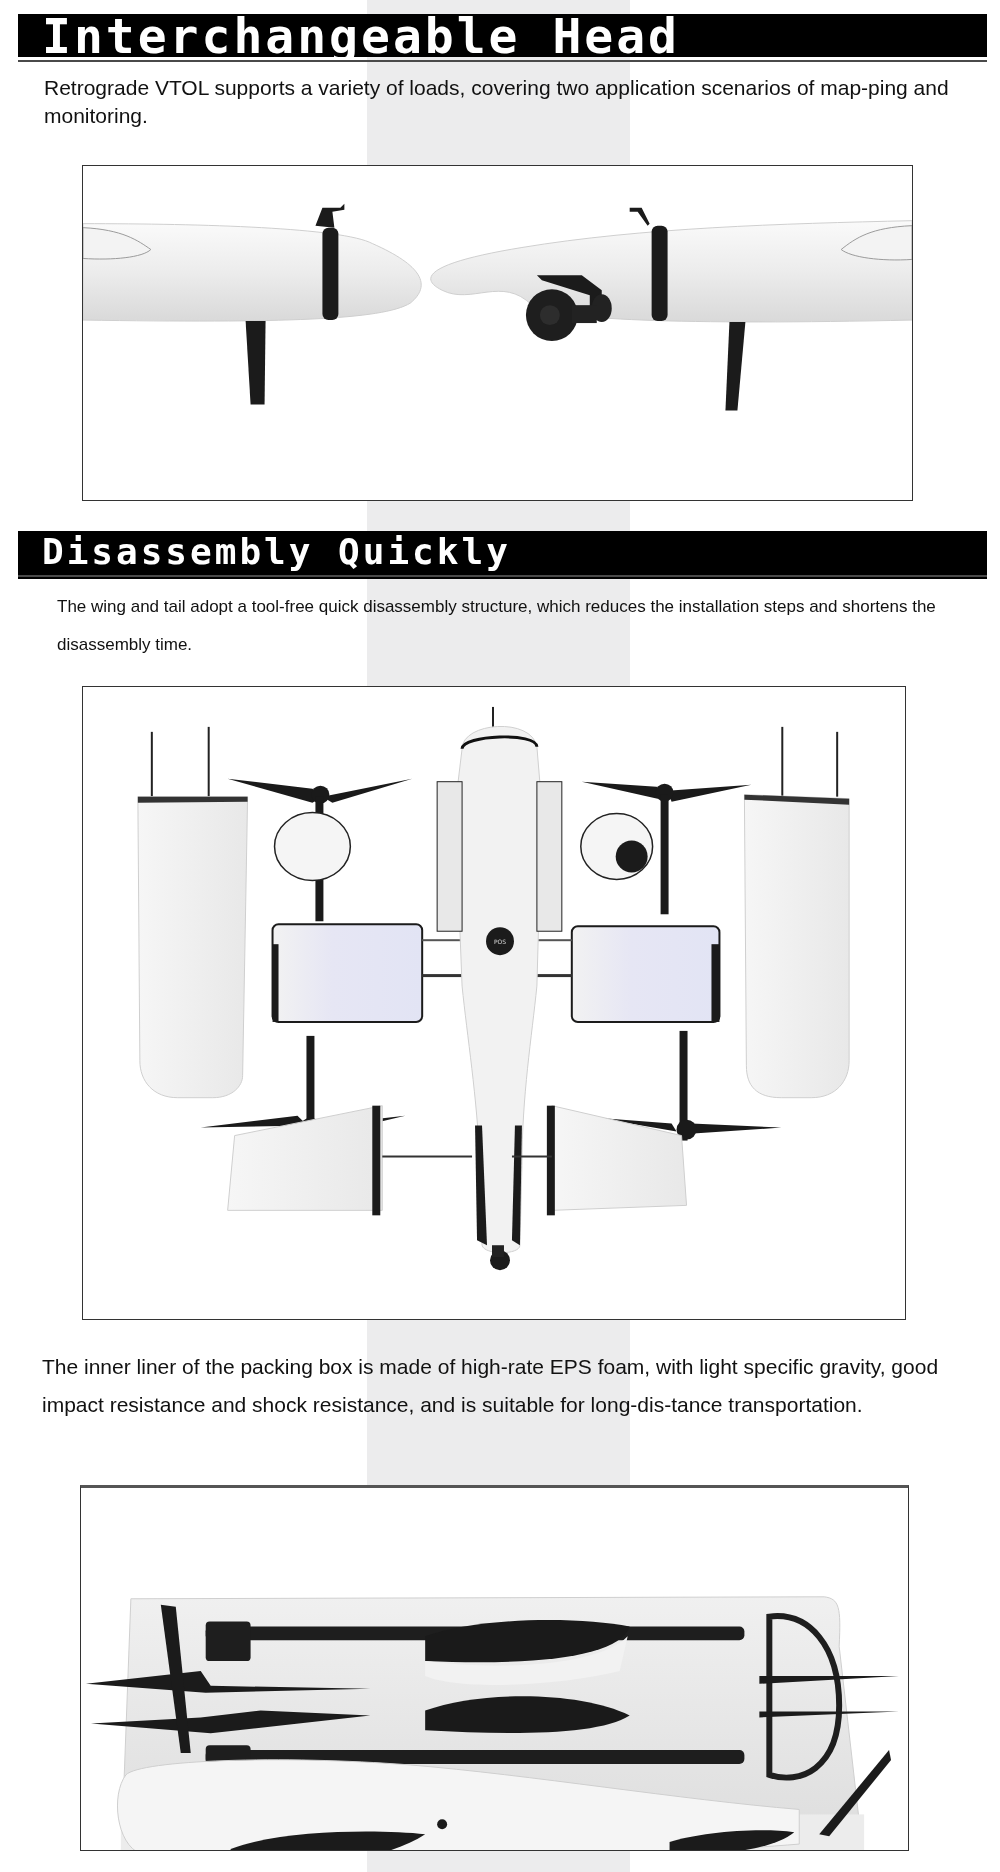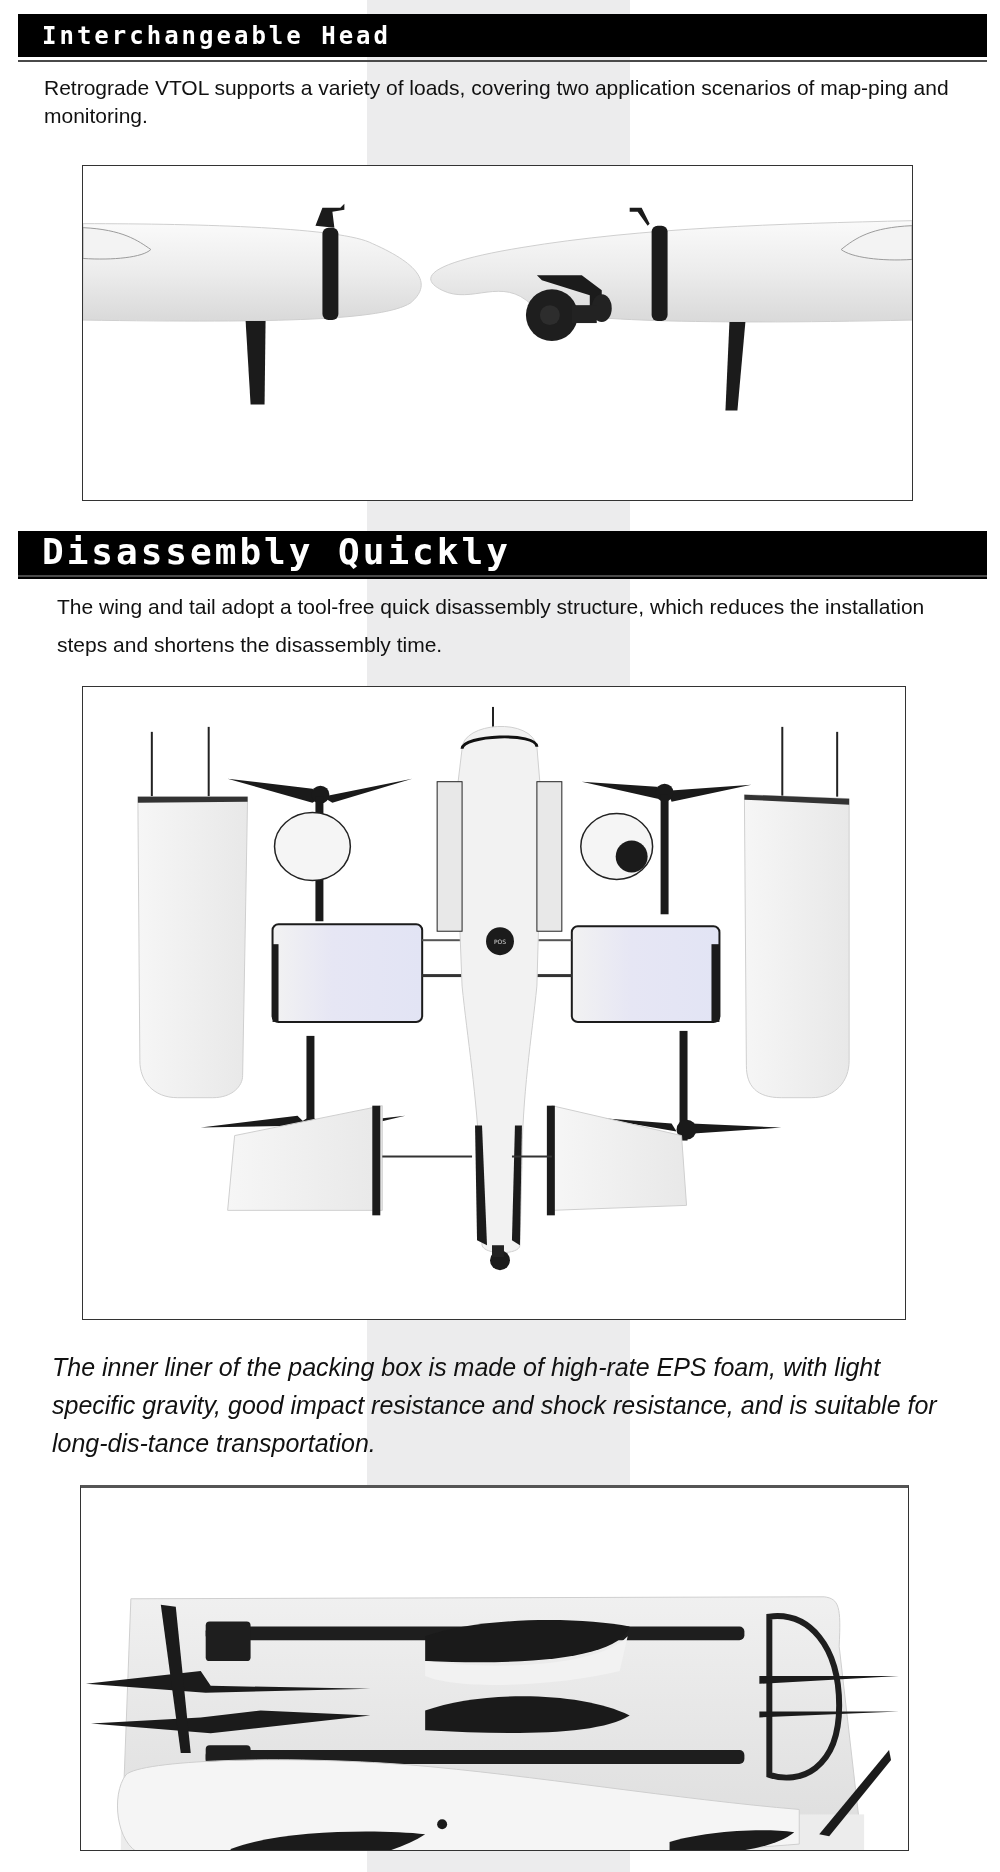--- a/index.html
+++ b/index.html
@@ -5,27 +5,27 @@
   html, body { margin: 0; padding: 0; }
   body {
     width: 1000px; height: 1872px; position: relative; overflow: hidden;
     background: #ffffff;
     font-family: "Liberation Sans", "DejaVu Sans", sans-serif;
   }
   .stripe { position: absolute; left: 367px; width: 263px; top: 0; height: 1872px; background: #ececed; z-index: 0; }
   .hdr { position: absolute; left: 18px; width: 969px; background: #000; color: #fff; z-index: 2;
          font-family: "DejaVu Sans Mono", "Liberation Mono", monospace; font-weight: bold;
          letter-spacing: 3px; box-sizing: border-box; padding-left: 24px; white-space: nowrap; }
-  .hdr1 { top: 14px; height: 43px; font-size: 24px; line-height: 44px; }
+  .hdr1 { top: 14px; height: 43px; font-size: 48px; line-height: 44px; }
   .hdr2 { top: 531px; height: 48px; font-size: 36px; line-height: 42px; }
   .rule { position: absolute; left: 18px; width: 969px; height: 2px; background: #4a4a4a; z-index: 2; }
   .para { position: absolute; z-index: 2; color: #111; font-family: "Liberation Sans", sans-serif; }
   .p1 { left: 44px; top: 74px; width: 920px; font-size: 21px; line-height: 28px; }
-  .p2 { left: 57px; top: 588px; width: 900px; font-size: 21px; line-height: 38px; }
-  .p3 { left: 52px; top: 1348px; width: 900px; font-size: 25px; line-height: 38px; font-style: italic; }
+  .p2 { left: 57px; top: 588px; width: 900px; font-size: 17px; line-height: 38px; }
+  .p3 { left: 42px; top: 1348px; width: 900px; font-size: 21px; line-height: 38px; }
   .frame { position: absolute; z-index: 2; background: #fff; border: 1.5px solid #333; box-sizing: border-box; overflow: hidden; }
   .f1 { left: 82px; top: 165px; width: 831px; height: 336px; }
   .f2 { left: 82px; top: 686px; width: 824px; height: 634px; }
   .f3 { left: 80px; top: 1485px; width: 829px; height: 366px; border-top: 3px solid #555; }
   .frame svg { display: block; width: 100%; height: 100%; }
   .tiny { font-family: "DejaVu Sans", sans-serif; }
 </style>
 </head>
 <body>
 

